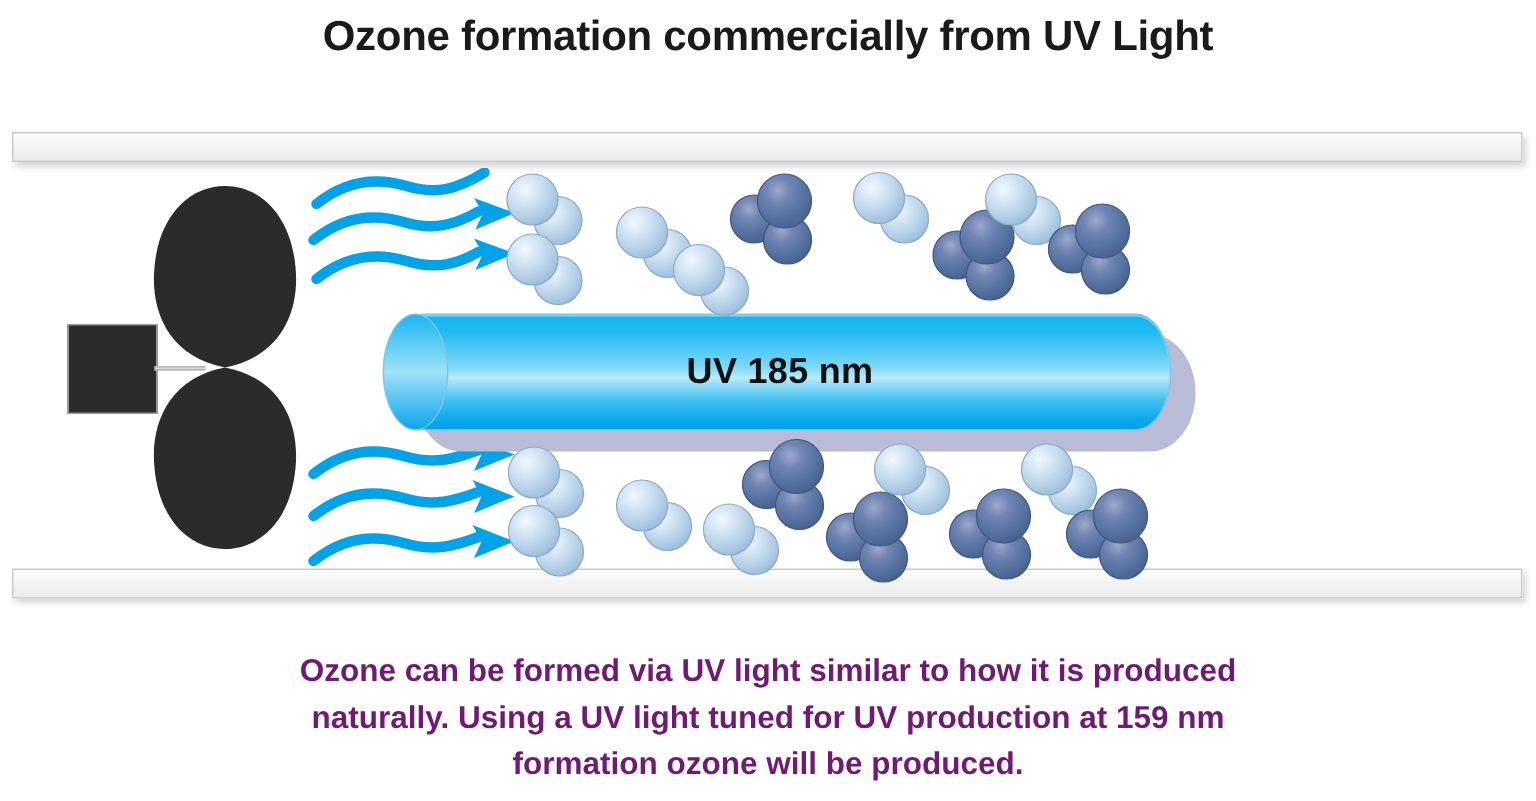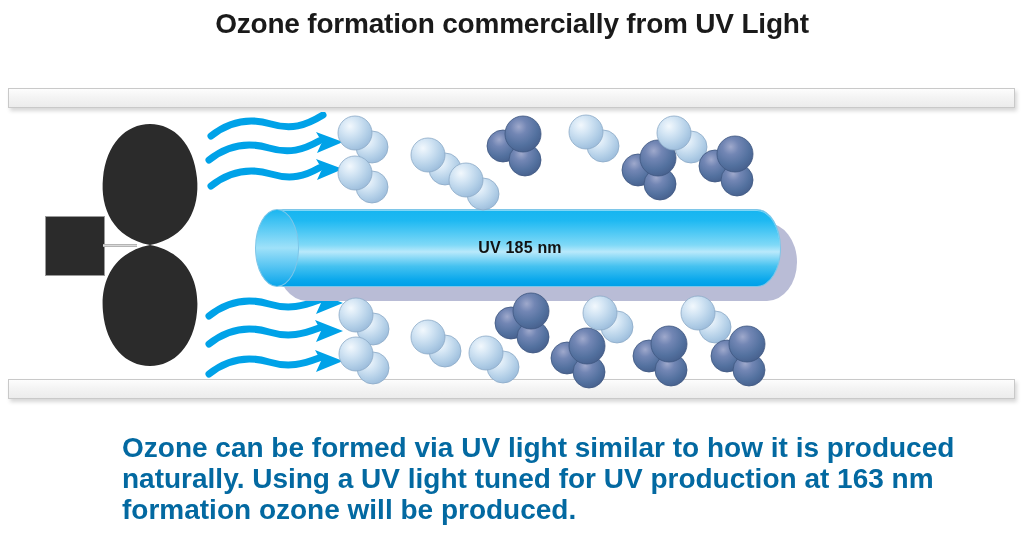--- a/index.html
+++ b/index.html
@@ -130,41 +130,42 @@
   }
   #uv-lamp-label {
     position: absolute;
     left: 4px;
     top: 4px;
     width: 522px;
     height: 78px;
     display: flex;
     align-items: center;
     justify-content: center;
-    font-size: 16px;
+    font-size: 24px;
     font-weight: bold;
     color: #111111;
     letter-spacing: 0.2px;
   }
 
   
   .airflow-group { position: absolute; }
   #airflow-top { left: 205px; top: 112px; }
   #airflow-bottom { left: 205px; top: 296px; }
 
   
   #caption {
     position: absolute;
     left: 122px;
     top: 432px;
     width: 780px;
-    font-size: 28px;
+    text-align: center;
+    font-size: 21px;
     font-weight: bold;
     line-height: 31px;
-    color: #0369a1;
+    color: #701a75;
   }
   #caption .cap-line { display: block; white-space: nowrap; }
 </style>
 </head>
 <body>
 
 <div id="stage">
 
   <div id="title">Ozone formation commercially from UV Light</div>
 
@@ -302,17 +303,17 @@
     <g>
         <use href="#o2" x="690" y="303"></use>
       </g>
     <g>
         <use href="#o3" x="723" y="338"></use>
       </g>
   </svg>
 
   <div id="caption">
     <span class="cap-line">Ozone can be formed via UV light similar to how it is produced</span>
-    <span class="cap-line">naturally.  Using a UV light tuned for UV production at 163 nm</span>
+    <span class="cap-line">naturally.  Using a UV light tuned for UV production at 159 nm</span>
     <span class="cap-line">formation ozone will be produced.</span>
   </div>
 
 </div>
 
 </body></html>

